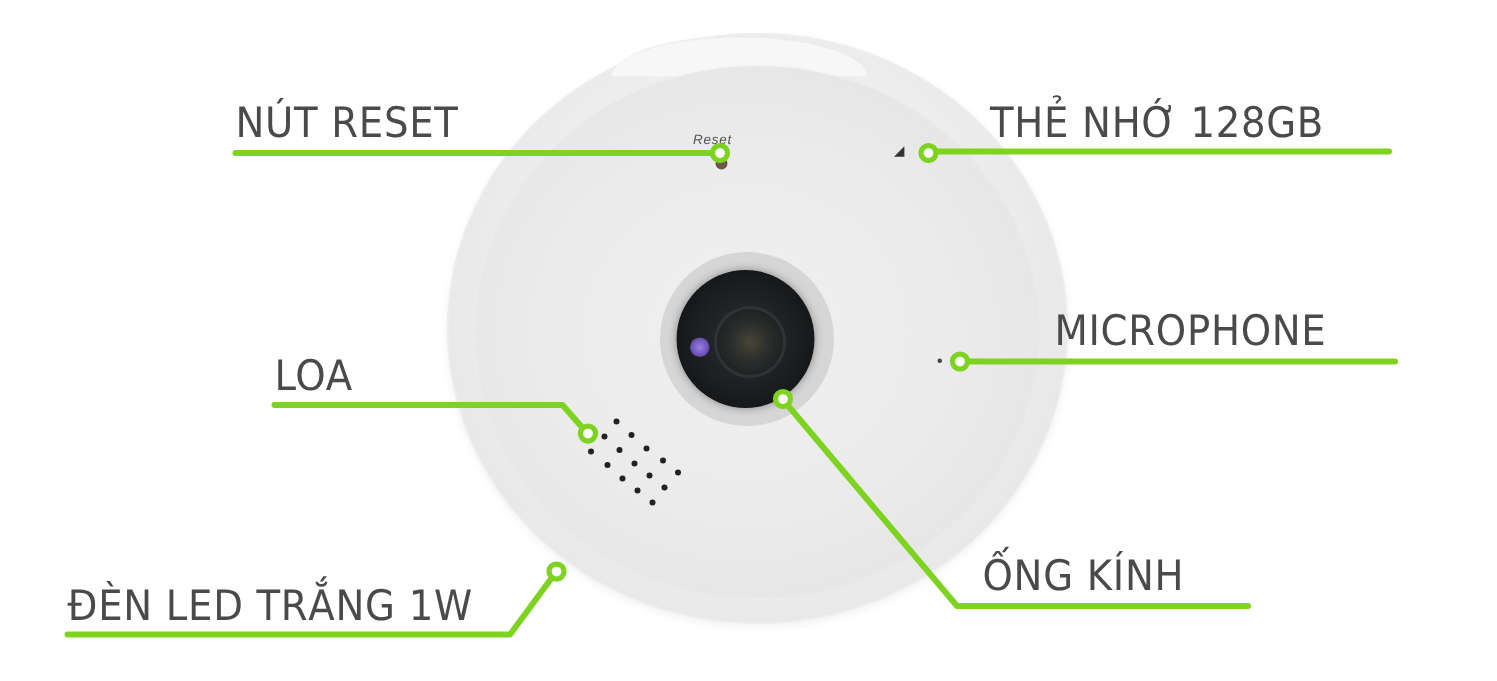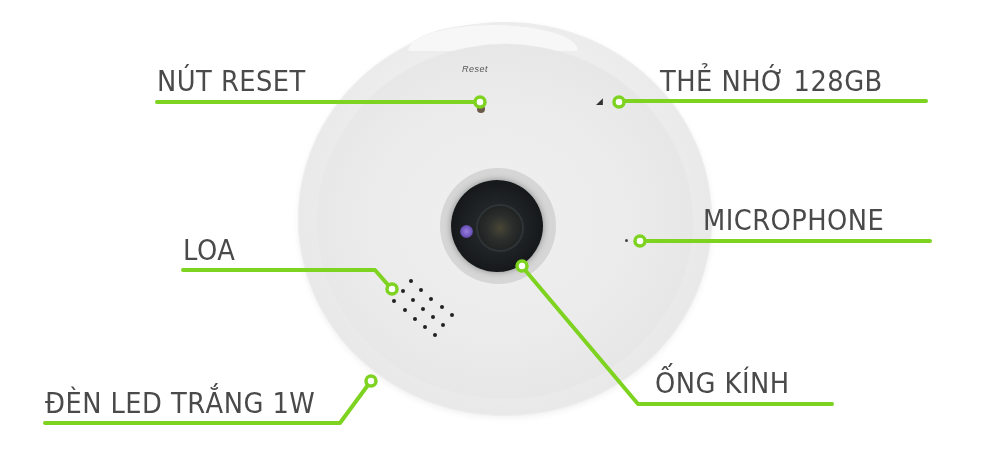--- a/index.html
+++ b/index.html
@@ -13,21 +13,21 @@
     .body-inner {
       position: absolute; left: 318px; top: 44px; width: 374px; height: 354px; border-radius: 50%;
       background: radial-gradient(ellipse at 48% 50%, #f0f0f0 0%, #ebebeb 50%, #e4e4e4 85%, #e9e9e9 100%);
       box-shadow: 0 0 2px rgba(0,0,0,0.05);
     }
     .top-tab {
       position: absolute; left: 408px; top: 24px; width: 170px; height: 26px;
       border-radius: 50% 50% 0 0 / 100% 100% 0 0; background: #f7f7f7; border-top: 1px solid #ececec;
     }
     .reset-text {
-      position: absolute; left: 462px; top: 64px; font-size: 9px; color: #555555;
+      position: absolute; left: 462px; top: 88px; font-size: 9px; color: #555555;
       font-style: italic; letter-spacing: 0.5px; font-family: "Liberation Sans", sans-serif;
     }
     .reset-hole { position: absolute; left: 477px; top: 105px; width: 8px; height: 8px; border-radius: 50%; background: #6b5a48; }
     .sd-mark { position: absolute; left: 596px; top: 97px; font-size: 9px; color: #333333; line-height: 9px; }
     .mic-hole { position: absolute; left: 625px; top: 239px; width: 3px; height: 3px; border-radius: 50%; background: #444444; }
     .lens-ring {
       position: absolute; left: 440px; top: 168px; width: 116px; height: 116px; border-radius: 50%;
       background: radial-gradient(circle, #cfcfcf 0%, #d6d6d6 70%, #e6e6e6 100%);
     }
     .lens-outer {

